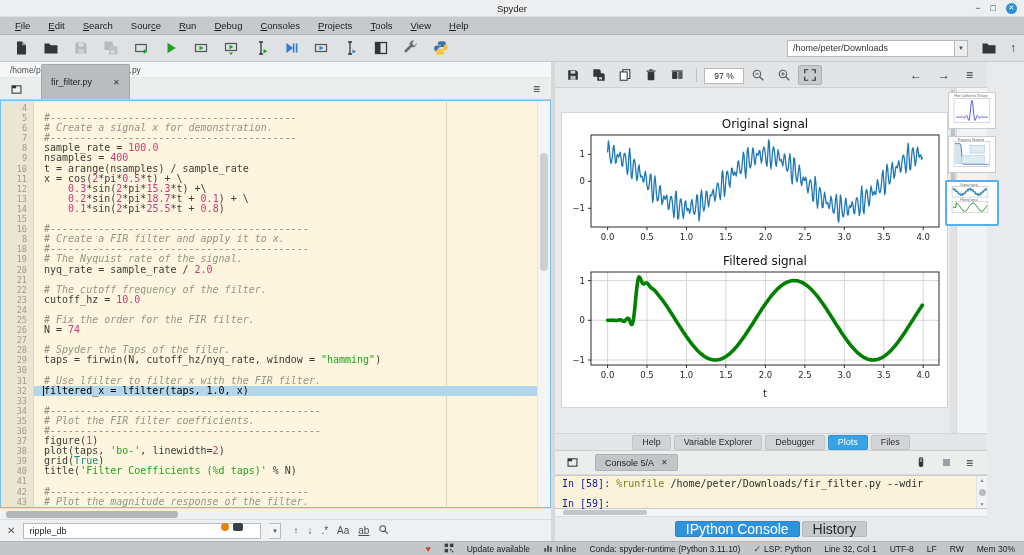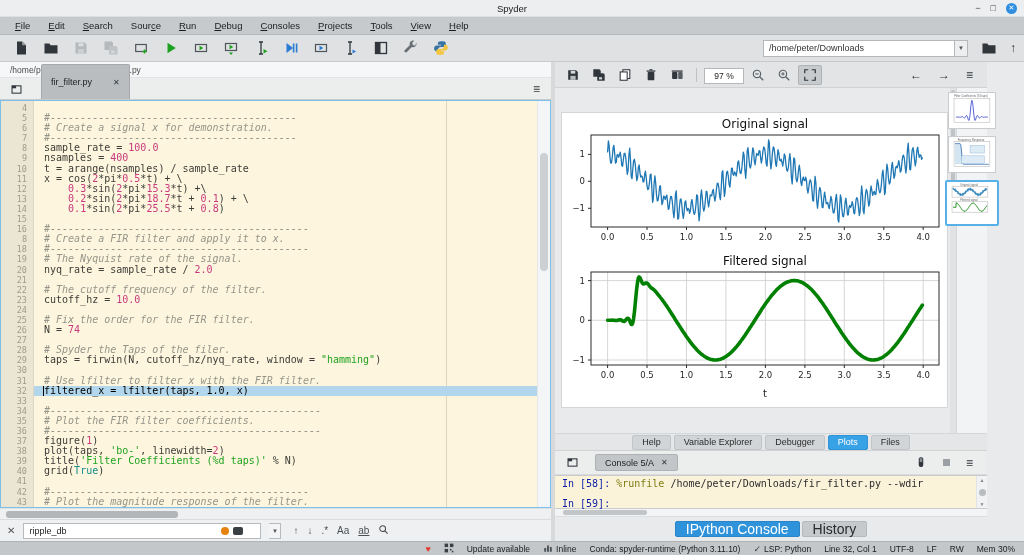--- a/index.html
+++ b/index.html
@@ -18,21 +18,21 @@
   .menubar{height:18px;background:#c6cacd;border-bottom:1px solid #b4b8bb;display:flex;align-items:center;padding-left:6px;flex:none}
   .menu-item{font-size:9.5px;color:#1c1c1c;padding:0 9px}
 
   
   .toolbar{height:27px;background:#dfe1e3;border-bottom:1px solid #c8cacc;display:flex;align-items:center;padding:0 8px;gap:4px;flex:none}
   .tb-btn{width:26px;height:22px;display:flex;align-items:center;justify-content:center}
   .tb-btn svg{width:16px;height:16px}
   .tb-btn.disabled{opacity:.45}
   .workdir{margin-left:auto;display:flex;align-items:center;gap:8px}
   .workdir-box{display:flex;align-items:center}
-  .workdir input{width:192px;height:17px;font-size:9px;border:1px solid #b4b8bb;background:#fff;padding:0 5px;color:#333;outline:none}
+  .workdir input{width:168px;height:17px;font-size:9px;border:1px solid #b4b8bb;background:#fff;padding:0 5px;color:#333;outline:none}
   .combo-arrow{width:13px;height:17px;border:1px solid #b4b8bb;border-left:none;background:#eceeef;font-size:6px;color:#555;display:flex;align-items:center;justify-content:center}
   .up-btn{font-size:12px;color:#2d3237;font-weight:bold}
 
   
   .main{display:flex;height:479px;flex:none}
 
   
   .editor-panel{width:551px;flex:none;display:flex;flex-direction:column;background:#f0f1f2}
   .breadcrumb{height:16px;background:#f6f7f8;border-bottom:1px solid #e2e4e6;font-size:8.5px;color:#4a4a4a;display:flex;align-items:center;padding-left:10px;flex:none}
   .editor-tabbar{height:22px;background:#eceded;border-bottom:1px solid #c9cbcd;display:flex;align-items:flex-end;padding:0 5px;flex:none}
@@ -55,21 +55,21 @@
   .tok-n{color:#c8397d}
   .tok-s{color:#1fa31f}
   .tok-b{color:#128f8a}
   .ed-vscroll{width:13px;background:#f4f5f6;border-left:1px solid #e5e6e8;position:relative;flex:none}
   .ed-vthumb{position:absolute;left:2px;right:2px;top:52px;height:118px;background:#cdd0d3;border-radius:4px}
   .editor-hscroll{height:11px;background:#eff0f1;border-top:1px solid #e0e1e3;position:relative;flex:none}
   .ed-hthumb{position:absolute;top:2px;height:7px;left:6px;width:172px;background:#b2b6b9;border-radius:3px}
 
   .findbar{height:22px;background:#eef0f1;border-top:1px solid #dadcde;display:flex;align-items:center;padding:0 7px;gap:8px;flex:none}
   .find-close{font-size:10px;color:#555}
-  .find-field{display:flex;align-items:center;position:relative}
+  .find-field{display:flex;position:relative}
   .find-field input{width:238px;height:16px;border:1px solid #b7bbbe;font-size:9px;padding:0 32px 0 5px;color:#222;background:#fff;outline:none}
   .find-ind{position:absolute;right:18px;display:flex;gap:4px;align-items:center}
   .dot-orange{width:8px;height:8px;border-radius:50%;background:#e8820e}
   .find-opt{width:10px;height:8px;background:#3a3f44;border-radius:2px}
   .find-dd{width:12px;height:16px;border:1px solid #b7bbbe;border-left:none;background:#f3f4f5;font-size:6px;color:#555;display:flex;align-items:center;justify-content:center}
   .find-btns{display:flex;gap:9px;align-items:center;margin-left:4px}
   .find-btn{font-size:10px;color:#4a4f54;line-height:12px}
   .find-btn svg{width:11px;height:11px}
 
   .splitter-v{width:4px;background:#d7d9db;flex:none}
@@ -348,22 +348,22 @@
             <div class="line"><span class="tok-t">taps = firwin(N, cutoff_hz/nyq_rate, window = </span><span class="tok-s">"hamming"</span><span class="tok-t">)</span></div>
             <div class="line"></div>
             <div class="line"><span class="tok-c"># Use lfilter to filter x with the FIR filter.</span></div>
             <div class="line sel"><span class="cursor"></span><span class="tok-t">filtered_x = lfilter(taps, 1.0, x)</span></div>
             <div class="line"></div>
             <div class="line"><span class="tok-c">#---------------------------------------------</span></div>
             <div class="line"><span class="tok-c"># Plot the FIR filter coefficients.</span></div>
             <div class="line"><span class="tok-c">#---------------------------------------------</span></div>
             <div class="line"><span class="tok-t">figure(</span><span class="tok-n">1</span><span class="tok-t">)</span></div>
             <div class="line"><span class="tok-t">plot(taps, </span><span class="tok-s">'bo-'</span><span class="tok-t">, linewidth=</span><span class="tok-n">2</span><span class="tok-t">)</span></div>
+            <div class="line"><span class="tok-t">grid(</span><span class="tok-b">True</span><span class="tok-t">)</span></div>
             <div class="line"><span class="tok-t">title(</span><span class="tok-s">'Filter Coefficients (%d taps)'</span><span class="tok-t"> % N)</span></div>
-            <div class="line"><span class="tok-t">grid(</span><span class="tok-b">True</span><span class="tok-t">)</span></div>
             <div class="line"></div>
             <div class="line"><span class="tok-c">#-------------------------------------------</span></div>
             <div class="line"><span class="tok-c"># Plot the magnitude response of the filter.</span></div>
           </div>
         <div class="ed-vscroll">
             <div class="ed-vthumb"></div>
           </div>
       </div>
       <div class="editor-hscroll">
           <div class="ed-hthumb"></div>

